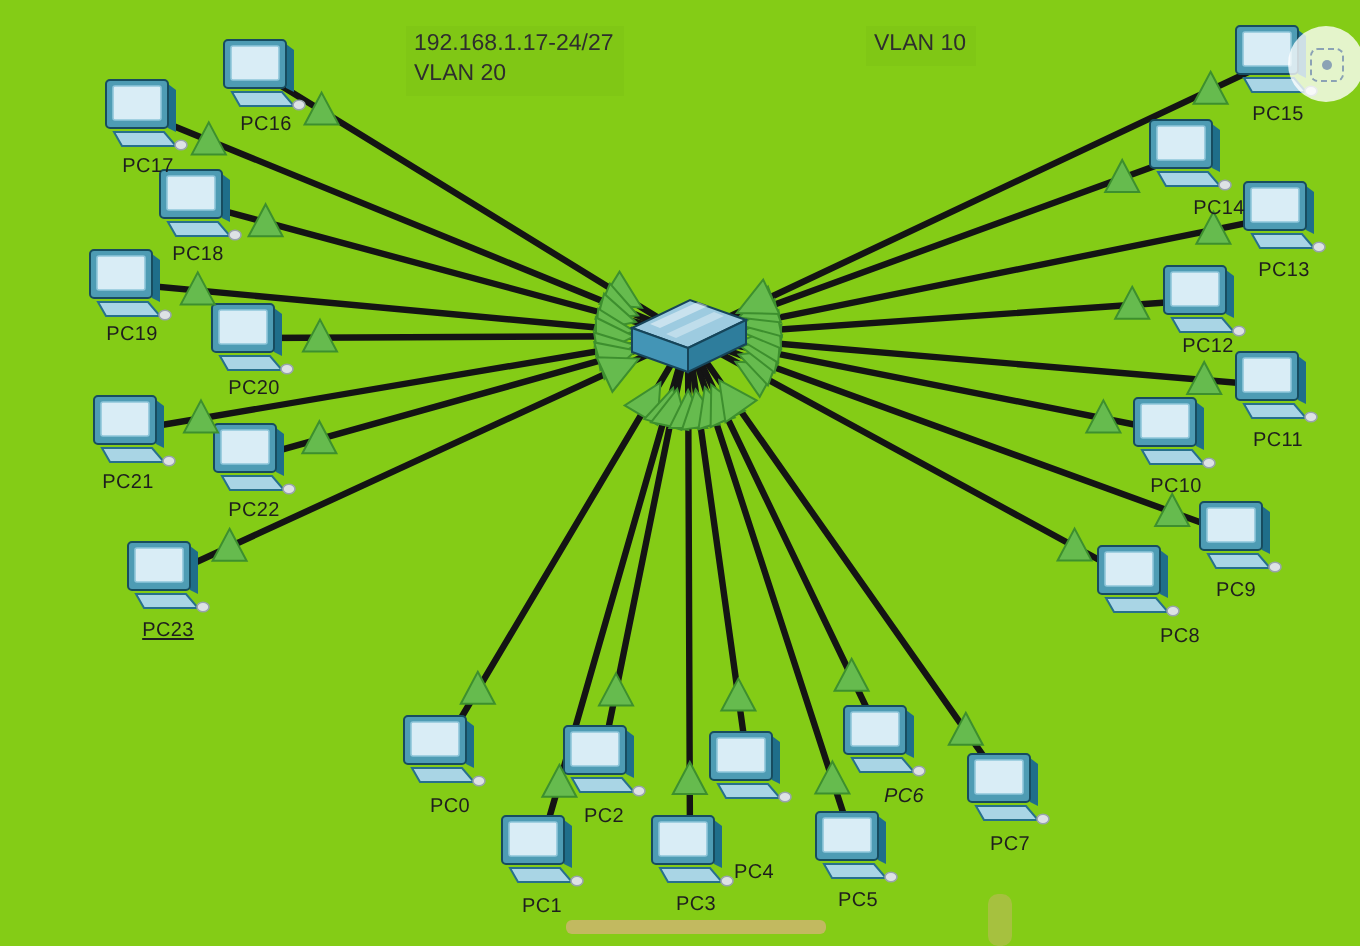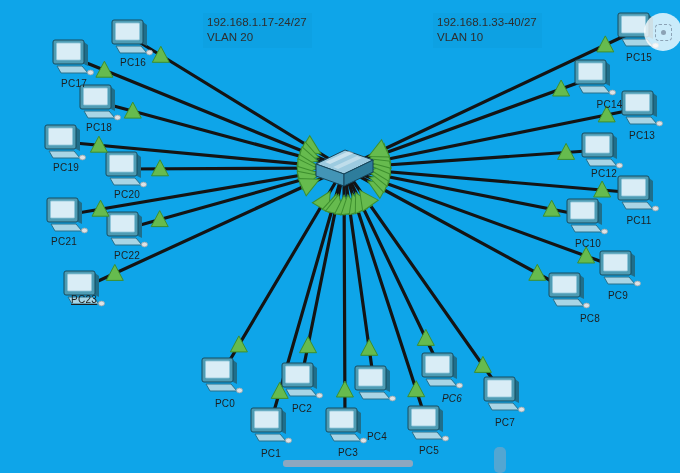--- a/index.html
+++ b/index.html
@@ -1,17 +1,17 @@
 <!DOCTYPE html>
 <html><head>
 <meta charset="utf-8">
 <style>
   html,body{margin:0;padding:0;background:#ffffff;}
   .canvas{
-    position:relative;width:680px;height:473px;background:#0ea5e9;
+    position:relative;width:680px;height:473px;background:#84cc16;
     overflow:hidden;font-family:"Liberation Sans",sans-serif;
   }
   #net{position:absolute;left:0;top:0;}
   .note{
     position:absolute;font-size:11.5px;line-height:15px;color:#2e2e2e;
     background:rgba(0,0,0,0.025);padding:2px 5px 3px 4px;white-space:nowrap;
   }
   .note span{display:block;}
   .pc-label{
     position:absolute;font-size:10px;color:#1e1e1e;letter-spacing:.2px;
@@ -289,21 +289,20 @@
       <polygon points="0,-9 8.5,7 -8.5,7" transform="translate(100.5,209.2)" fill="#66bb4e" stroke="#3d8f2e" stroke-width="1"></polygon>
       <polygon points="0,-9 8.5,7 -8.5,7" transform="translate(159.7,219.6)" fill="#66bb4e" stroke="#3d8f2e" stroke-width="1"></polygon>
       <polygon points="0,-9 8.5,7 -8.5,7" transform="translate(114.8,273.4)" fill="#66bb4e" stroke="#3d8f2e" stroke-width="1"></polygon>
     </svg>
 
   <div class="note" id="note0" style="left: 203px; top: 13px;">
     <span>192.168.1.17-24/27</span>
     <span>VLAN 20</span>
   </div>
   <div class="note" id="note1" style="left: 433px; top: 13px;">
-    <span>192.168.1.33-40/27</span>
     <span>VLAN 10</span>
   </div>
 
   <div id="labels">
       <div class="pc-label" style="left: 225px; top: 398px;">PC0</div>
       <div class="pc-label" style="left: 271px; top: 448px;">PC1</div>
       <div class="pc-label" style="left: 302px; top: 403px;">PC2</div>
       <div class="pc-label" style="left: 348px; top: 447px;">PC3</div>
       <div class="pc-label" style="left: 377px; top: 405px; margin-top: 26px;">PC4</div>
       <div class="pc-label" style="left: 429px; top: 445px;">PC5</div>
@@ -317,21 +316,21 @@
       <div class="pc-label" style="left: 642px; top: 130px;">PC13</div>
       <div class="pc-label" style="left: 595px; top: 99px; padding-left: 29px;">PC14</div>
       <div class="pc-label" style="left: 639px; top: 52px;">PC15</div>
       <div class="pc-label" style="left: 133px; top: 57px;">PC16</div>
       <div class="pc-label" style="left: 74px; top: 78px;">PC17</div>
       <div class="pc-label" style="left: 99px; top: 122px;">PC18</div>
       <div class="pc-label" style="left: 66px; top: 162px;">PC19</div>
       <div class="pc-label" style="left: 127px; top: 189px;">PC20</div>
       <div class="pc-label" style="left: 64px; top: 236px;">PC21</div>
       <div class="pc-label" style="left: 127px; top: 250px;">PC22</div>
-      <div class="pc-label" style="left: 84px; top: 294px; text-decoration: underline;">PC23</div>
+      <div class="pc-label" style="left: 84px; top: 310px; text-decoration: underline;">PC23</div>
     </div>
 
   <div class="watermark">
     <div class="wm-glyph">
       <div class="wm-dot"></div>
     </div>
   </div>
 
   <div class="smudge-bottom"></div>
   <div class="smudge-right"></div>

